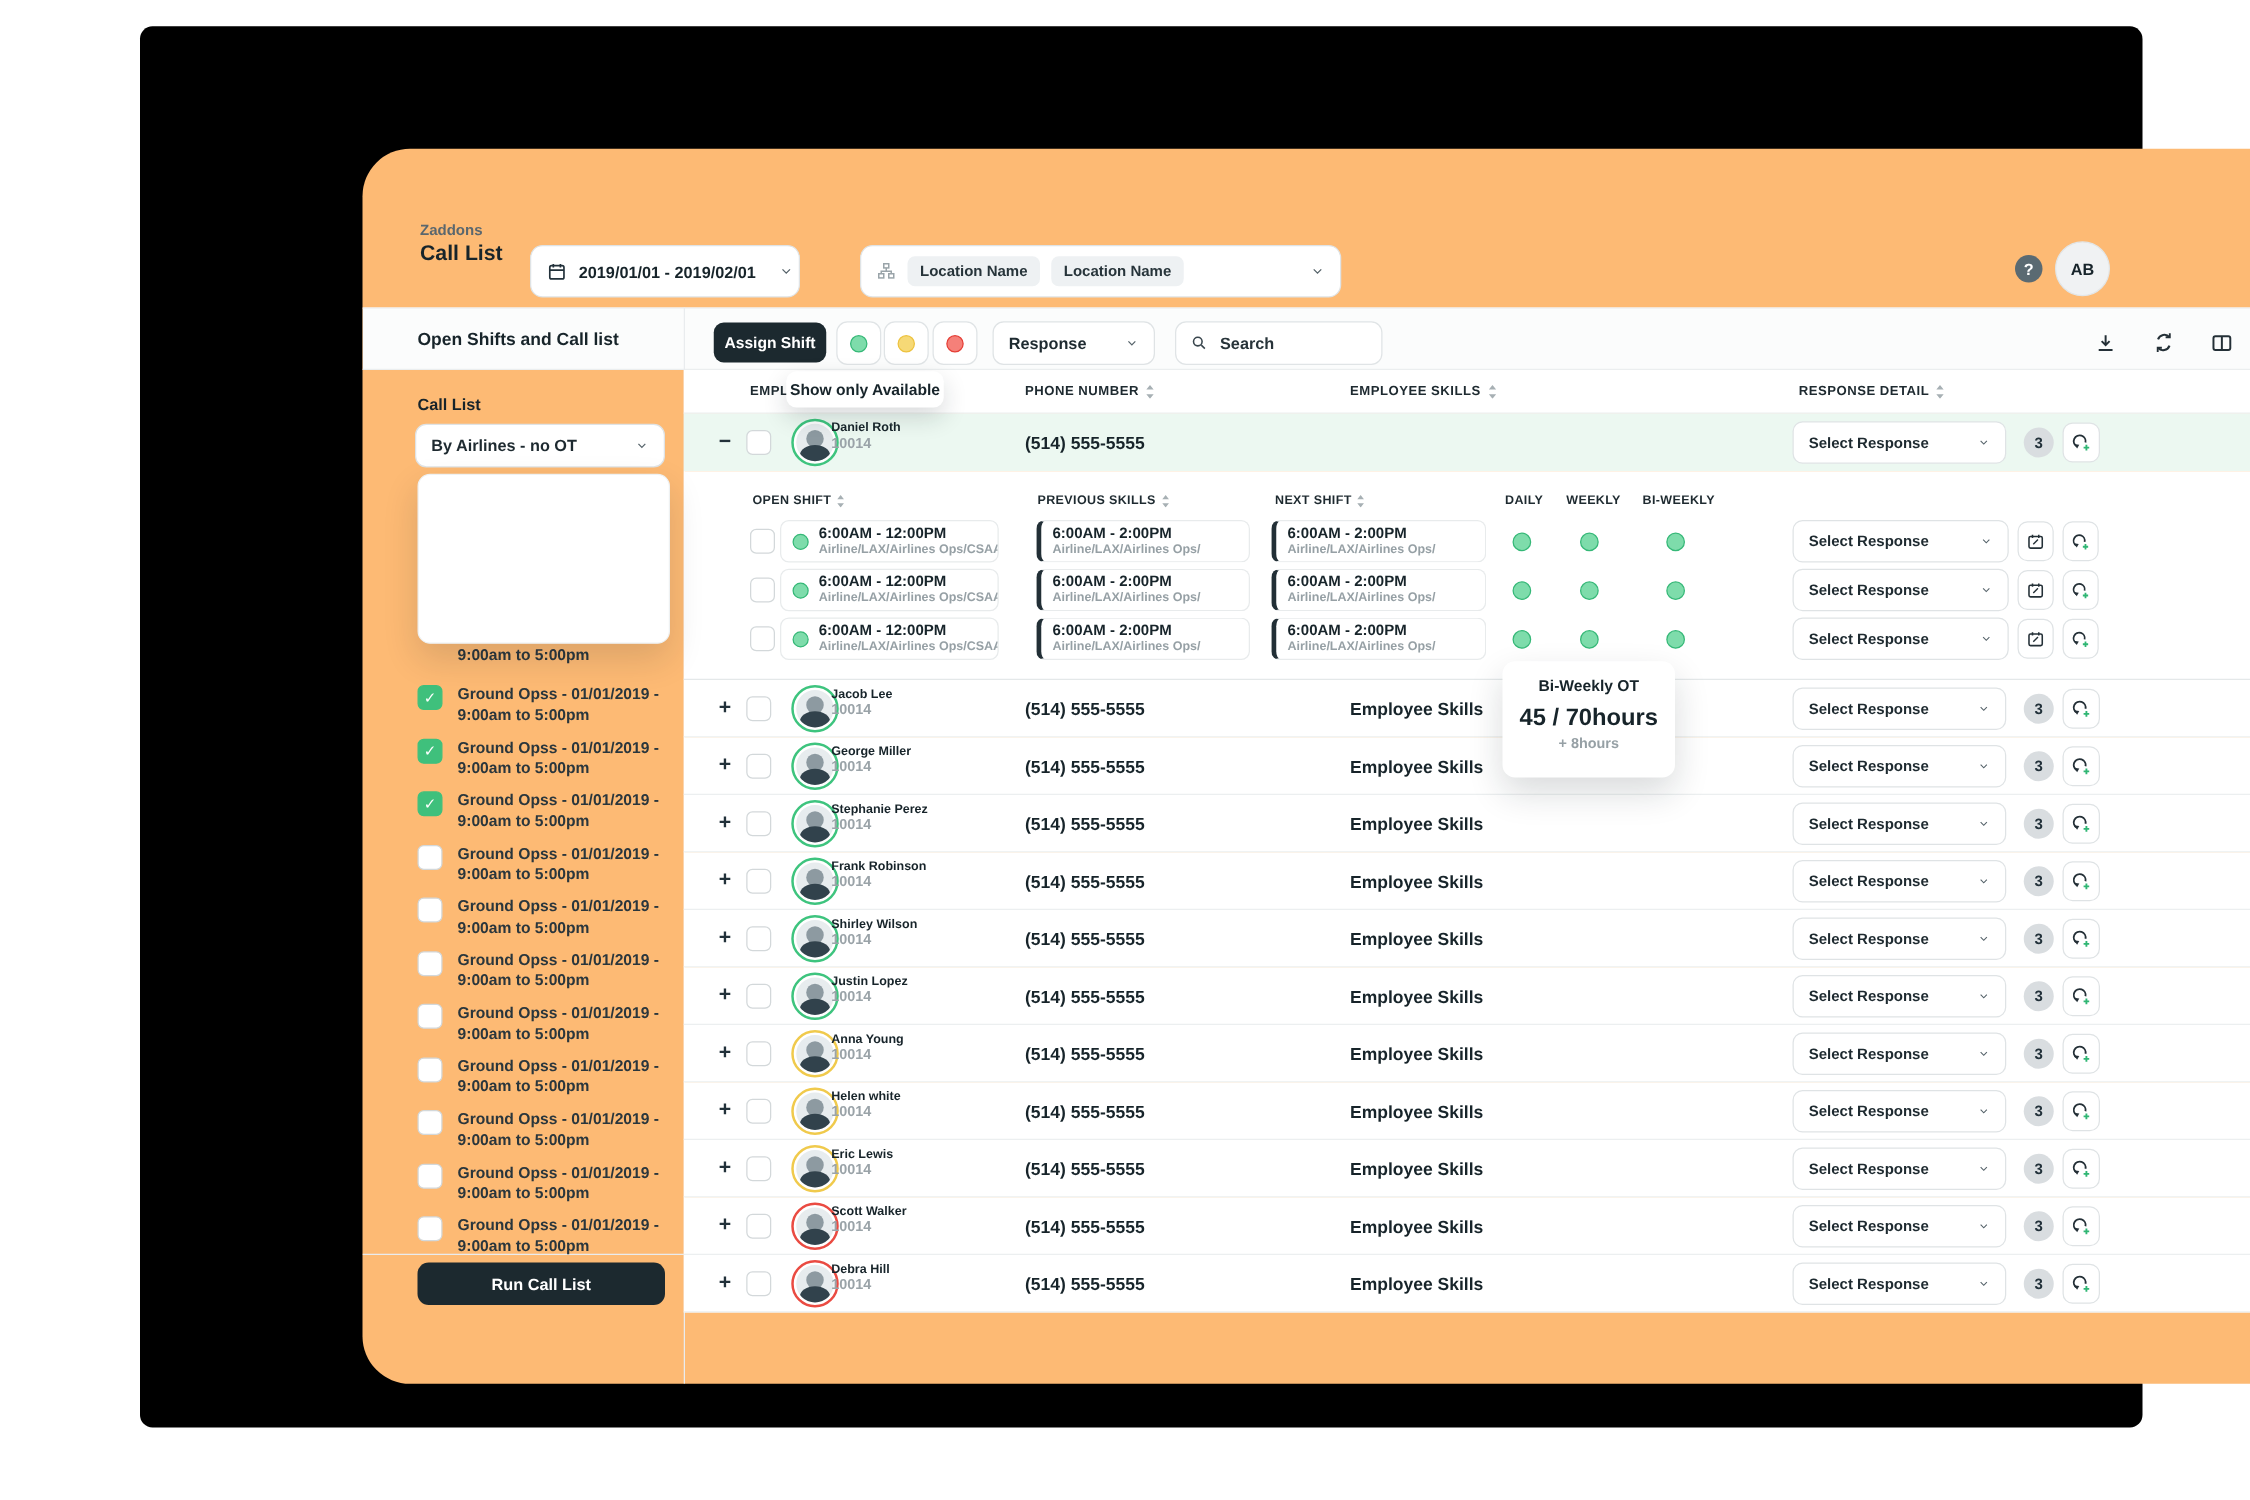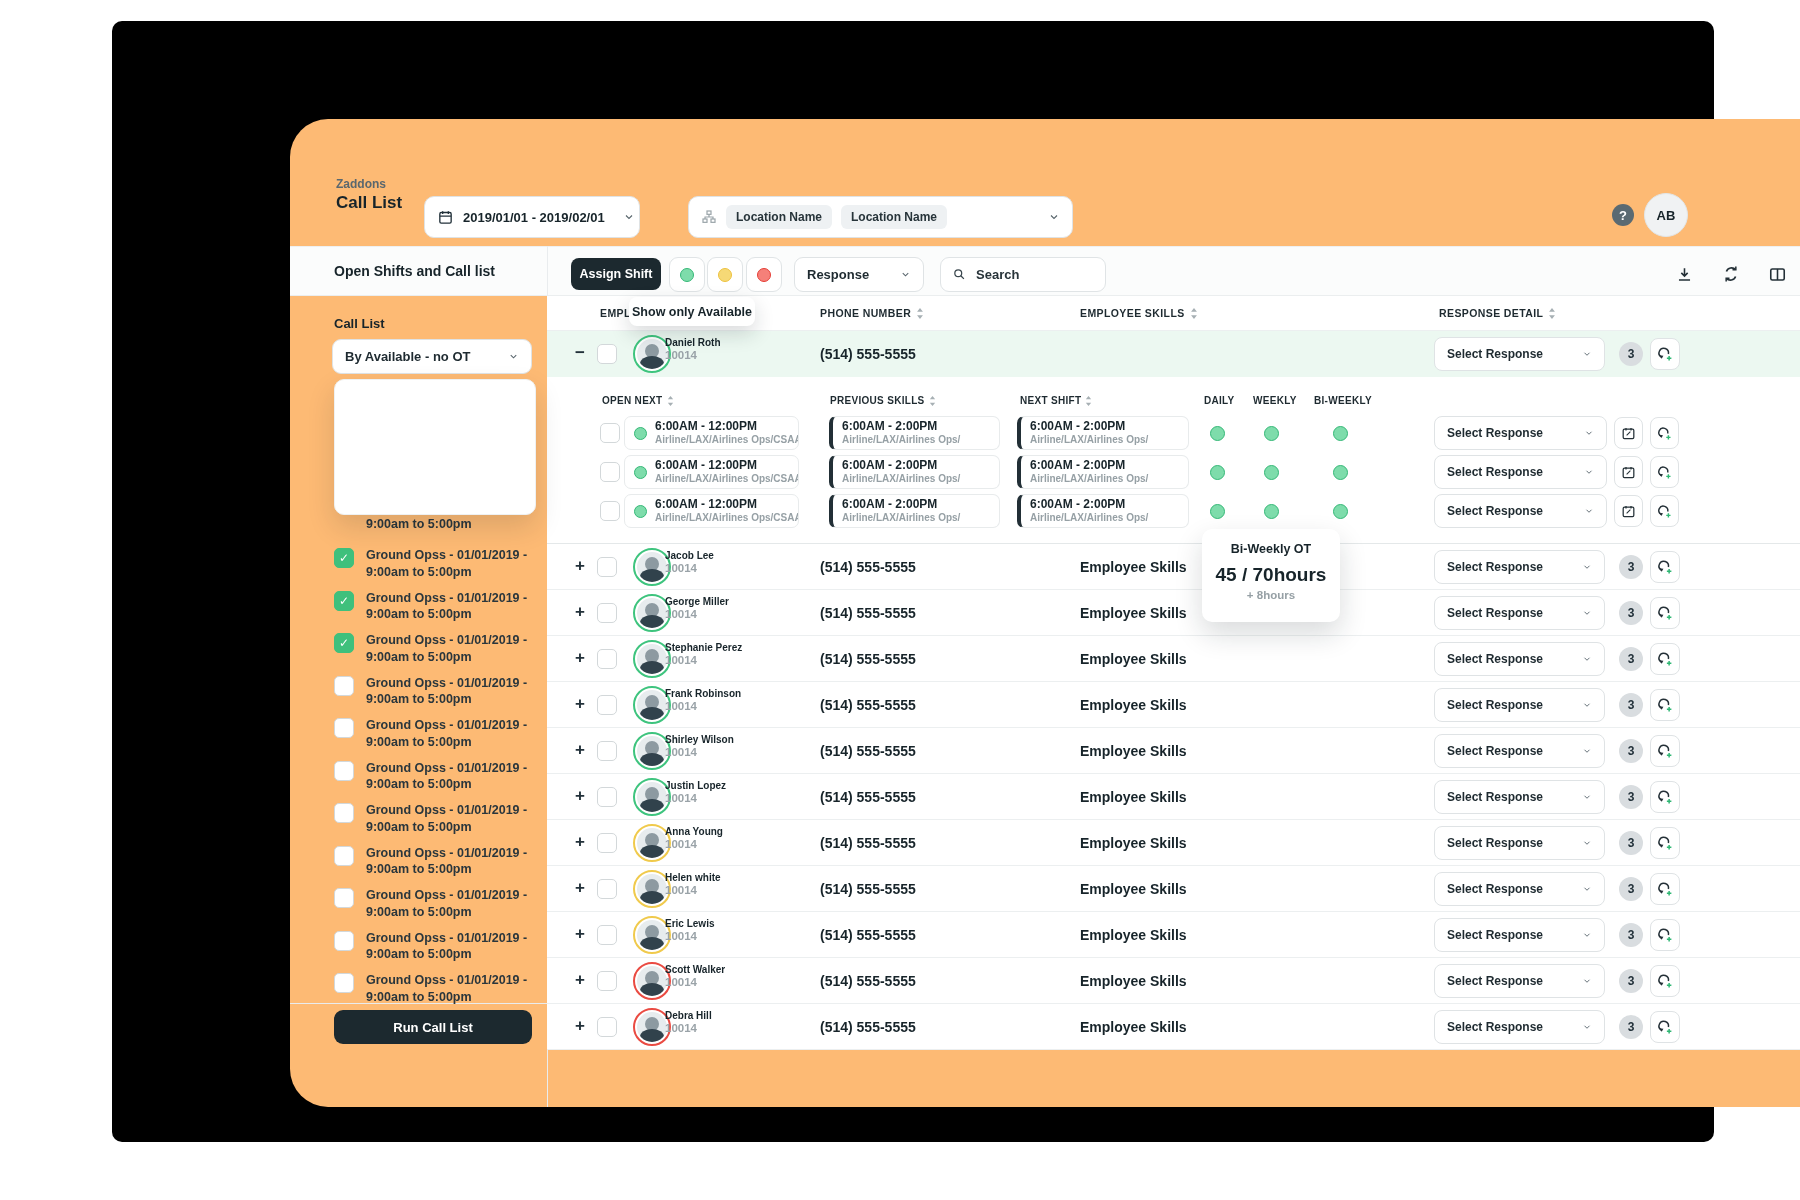--- a/index.html
+++ b/index.html
@@ -182,21 +182,21 @@
       <div class="avatarhdr">AB</div>
 
       <div class="band"></div>
       <div class="vline"></div>
 
       <aside class="sidebar">
         <div class="s-head">Open Shifts and Call list</div>
         <div class="s-lbl">Call List</div>
 
         <div class="sel s-sel">
-          <span>By Available - no OT</span>
+          <span>By Airlines - no OT</span>
           <span class="sp"></span>
           <span class="chev">
             <svg width="11" height="11" viewBox="0 0 24 24" fill="none" stroke="#57646b" stroke-width="2.2">
                 <path d="M6 9l6 6 6-6"></path>
               </svg>
           </span>
         </div>
 
         <div class="partial">9:00am to 5:00pm</div>
 
@@ -410,21 +410,21 @@
             <svg width="18" height="18" viewBox="0 0 24 24" fill="none">
               <path d="M7 16A6.3 6.3 0 1 1 16.5 12" stroke="#243037" stroke-width="2"></path>
               <path d="M4.2 13.6L7.6 18.4L9.9 14.3Z" fill="#243037"></path>
               <path d="M17.5 14.5v6M14.5 17.5h6" stroke="#2fb673" stroke-width="2"></path>
             </svg>
           </span>
         </div>
 
         <div class="expsec">
           <span class="sth" style="left:55px">
-            <span>OPEN NEXT</span>
+            <span>OPEN SHIFT</span>
             <svg width="7" height="10" viewBox="0 0 8 12">
                 <path d="M4 0l3.2 4H.8z M4 12L.8 8h6.4z" fill="#a7b0b4"></path>
               </svg>
           </span>
           <span class="sth" style="left:283px">
             <span>PREVIOUS SKILLS</span>
             <svg width="7" height="10" viewBox="0 0 8 12">
                 <path d="M4 0l3.2 4H.8z M4 12L.8 8h6.4z" fill="#a7b0b4"></path>
               </svg>
           </span>

